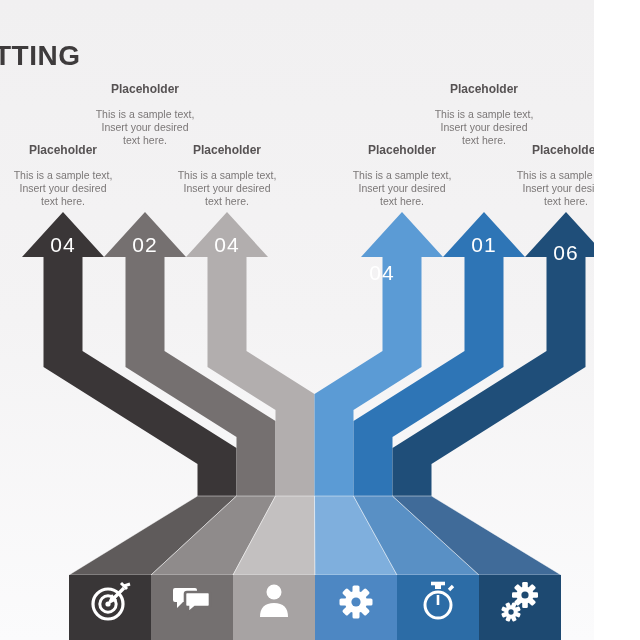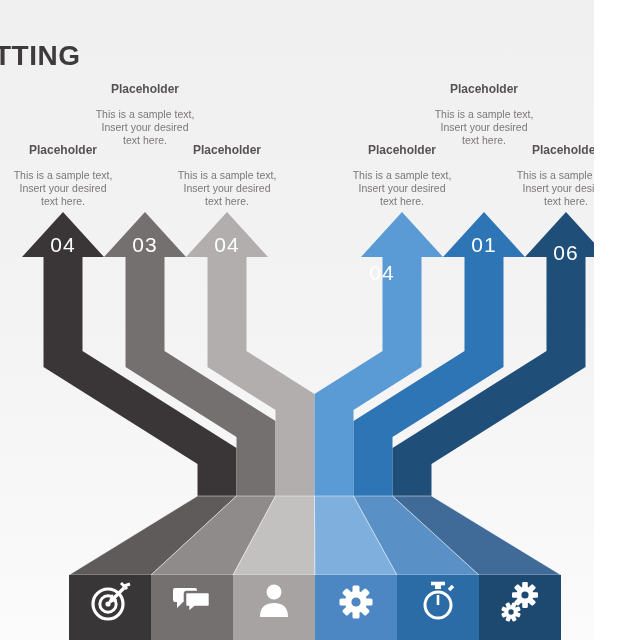--- a/index.html
+++ b/index.html
@@ -131,21 +131,21 @@
           <circle r="6.4" fill="#ffffff"></circle>
           <circle r="2.7" fill="#1d4971"></circle>
         </g>
       </g>
     </g>
   </svg>
 
   <div class="title">TTING</div>
 
   <div class="num" style="left:33px;top:233px;">04</div>
-  <div class="num" style="left:115px;top:233px;">03</div>
+  <div class="num" style="left:115px;top:233px;">02</div>
   <div class="num" style="left:197px;top:233px;">04</div>
   <div class="num" style="left:352px;top:233px;margin-top:28px;">04</div>
   <div class="num" style="left:454px;top:233px;">01</div>
   <div class="num" style="left:536px;top:241px;">06</div>
 
   <div class="ph" style="left:-12px;top:143px;">
     <div class="ph-head">Placeholder</div>
     <p class="ph-body">This is a sample text,
 Insert your desired
 text here.</p>

